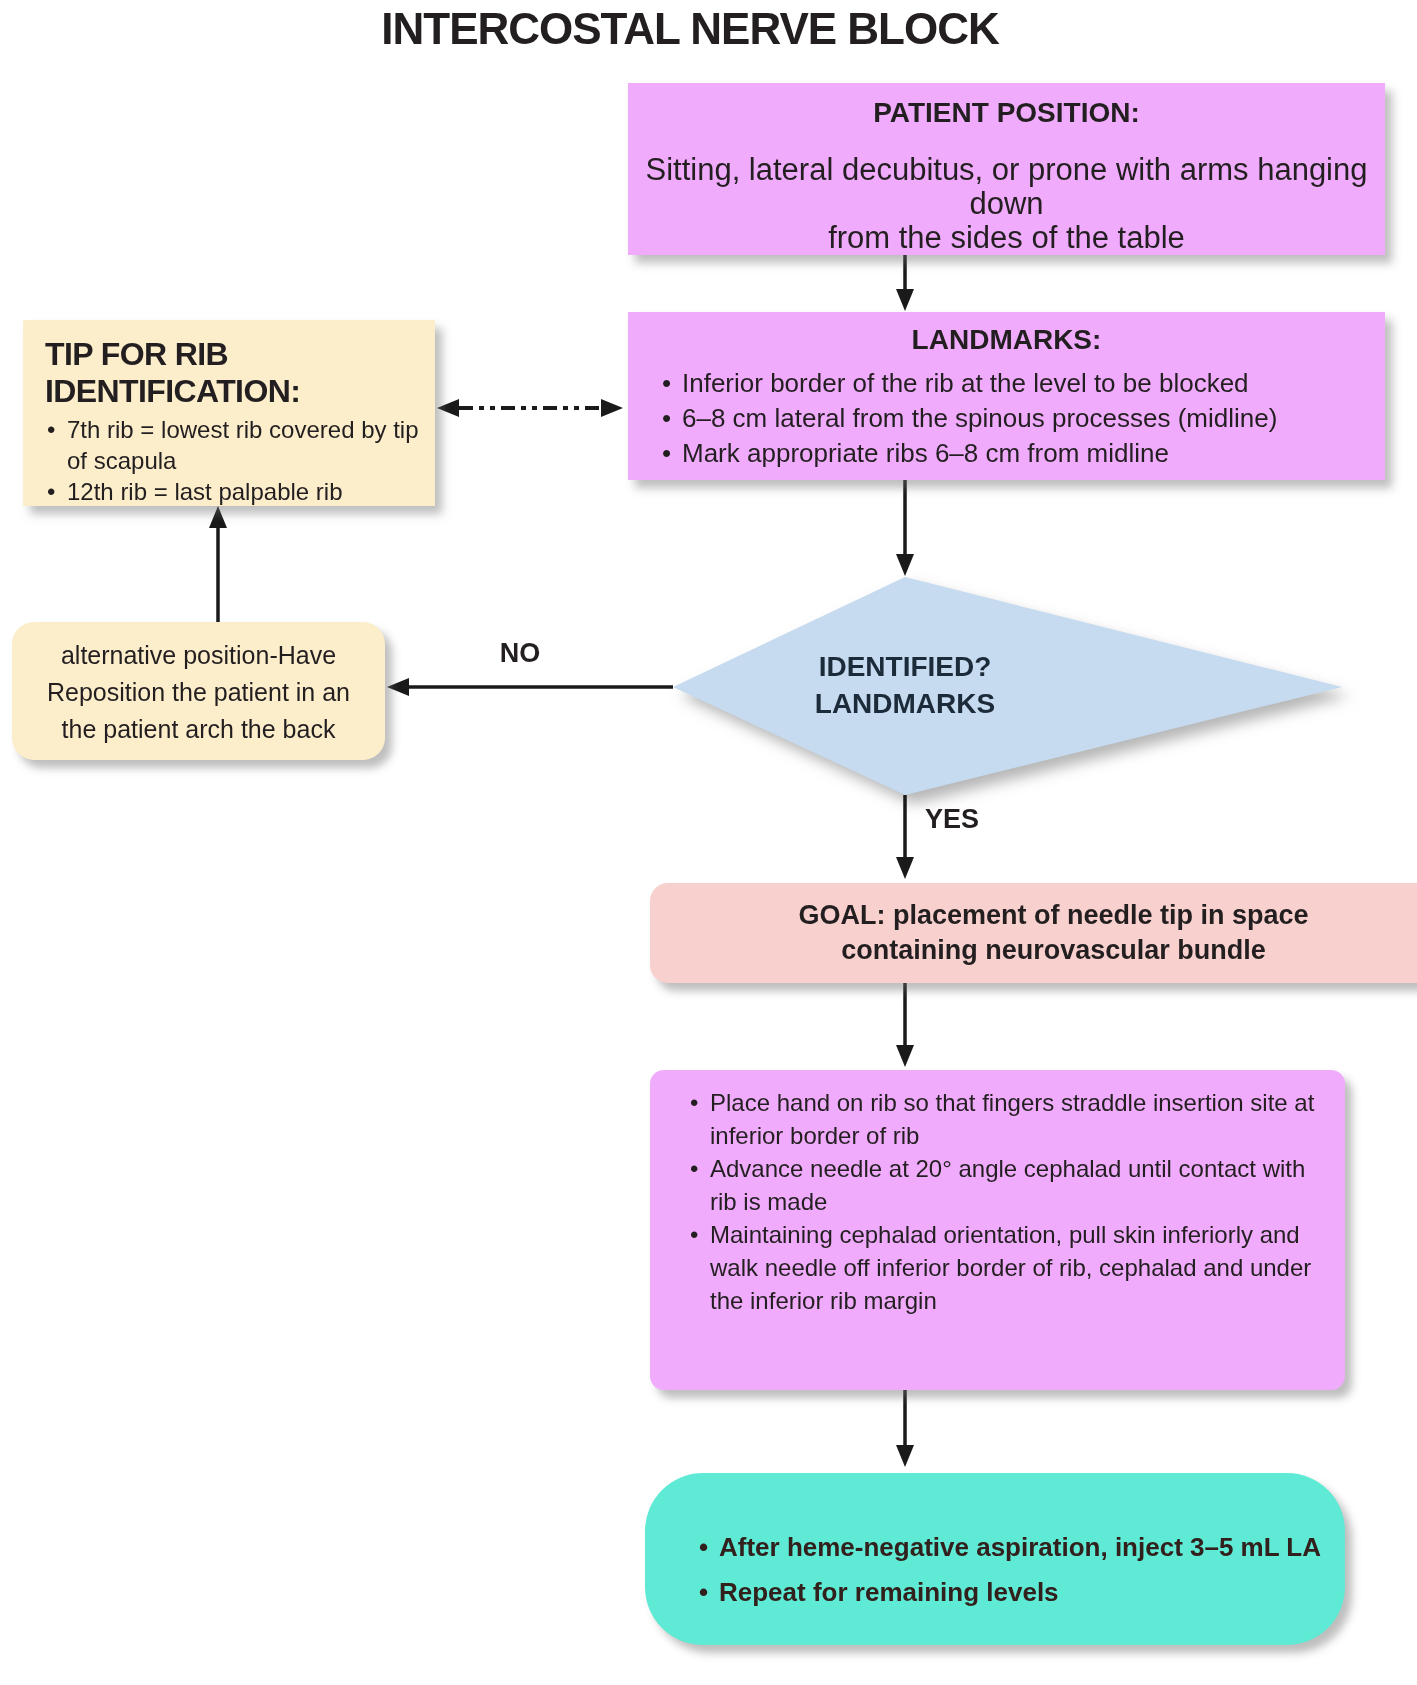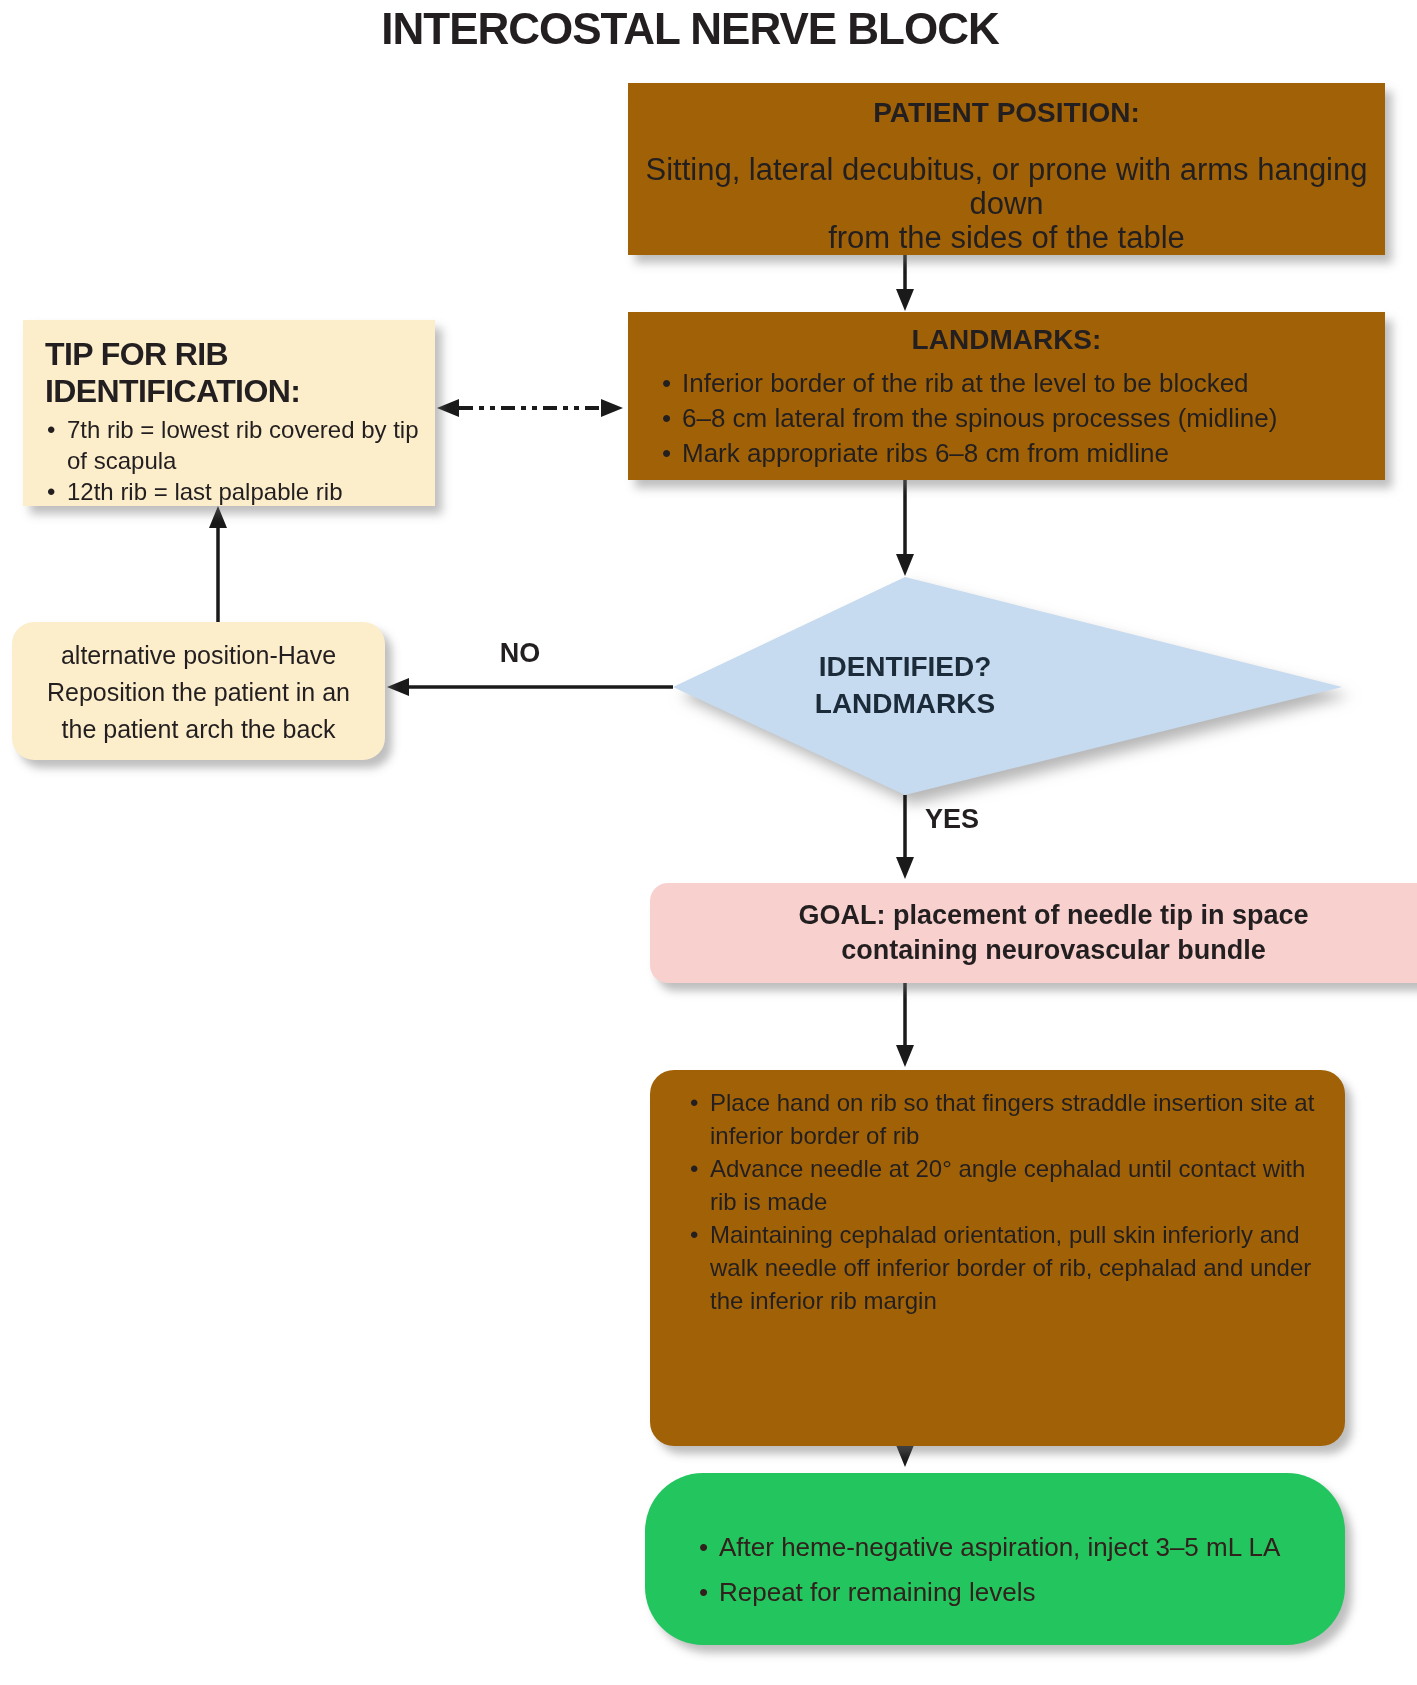--- a/index.html
+++ b/index.html
@@ -14,24 +14,24 @@
   }
   .title{
     position:absolute;left:0;top:4px;width:1380px;
     text-align:center;
     font-size:44px;font-weight:bold;letter-spacing:-1px;
     color:#231f20;
   }
   .overlay{position:absolute;left:0;top:0;width:1417px;height:1685px;z-index:1;}
   .box{position:absolute;z-index:2;box-sizing:border-box;}
   .shadowed{box-shadow:7px 8px 9px rgba(110,110,110,0.45);}
-  .gray{background:#a16207;}
+  .gray{background:#f0abfc;}
   .cream{background:#fcedcb;}
   .pink{background:#f8d1cf;}
-  .pink-deep{background:#22c55e;}
+  .pink-deep{background:#5eead4;font-weight:bold;}
   .box-heading{font-weight:bold;font-size:28px;text-align:center;}
   .center-lines{text-align:center;}
   ul.bullets{list-style:none;margin:0;padding:0;}
   ul.bullets li{position:relative;padding-left:22px;}
   ul.bullets li::before{content:"\2022";position:absolute;left:2px;}
 
   
   .patient-box{left:628px;top:83px;width:757px;height:172px;padding-top:14px;}
   .patient-body{margin-top:24px;font-size:31px;line-height:34px;}
   
@@ -46,21 +46,21 @@
   
   .decision-label{position:absolute;left:765px;top:648px;width:280px;z-index:3;
     text-align:center;font-weight:bold;font-size:28px;line-height:37px;color:#1c2b39;}
   .edge-label{position:absolute;z-index:3;font-weight:bold;font-size:27px;color:#231f20;}
   .no-label{left:480px;top:638px;width:80px;text-align:center;}
   .yes-label{left:925px;top:804px;}
   
   .goal-box{left:650px;top:883px;width:807px;height:100px;border-radius:18px;padding-top:15px;
     font-weight:bold;font-size:27px;line-height:35px;}
   
-  .technique-box{left:650px;top:1070px;width:695px;height:376px;border-radius:24px;padding:16px 18px 0 38px;}
+  .technique-box{left:650px;top:1070px;width:695px;height:320px;border-radius:14px;padding:16px 18px 0 38px;}
   .technique-box ul{font-size:24px;line-height:33px;}
   
   .injection-box{left:645px;top:1473px;width:700px;height:172px;border-radius:58px;padding:52px 20px 0 52px;color:#32201d;}
   .injection-box ul{font-size:26px;line-height:45px;}
 
   .flow-line{stroke:#1a1a1a;stroke-width:3.5;fill:none;}
   .flow-line.dashed{stroke-width:4;stroke-dasharray:14 6 5 6 5 6;}
   .arrow-head{fill:#1a1a1a;stroke:none;}
   .diamond{fill:#c6dbef;filter:drop-shadow(8px 9px 7px rgba(110,110,110,0.5));}
 </style>

